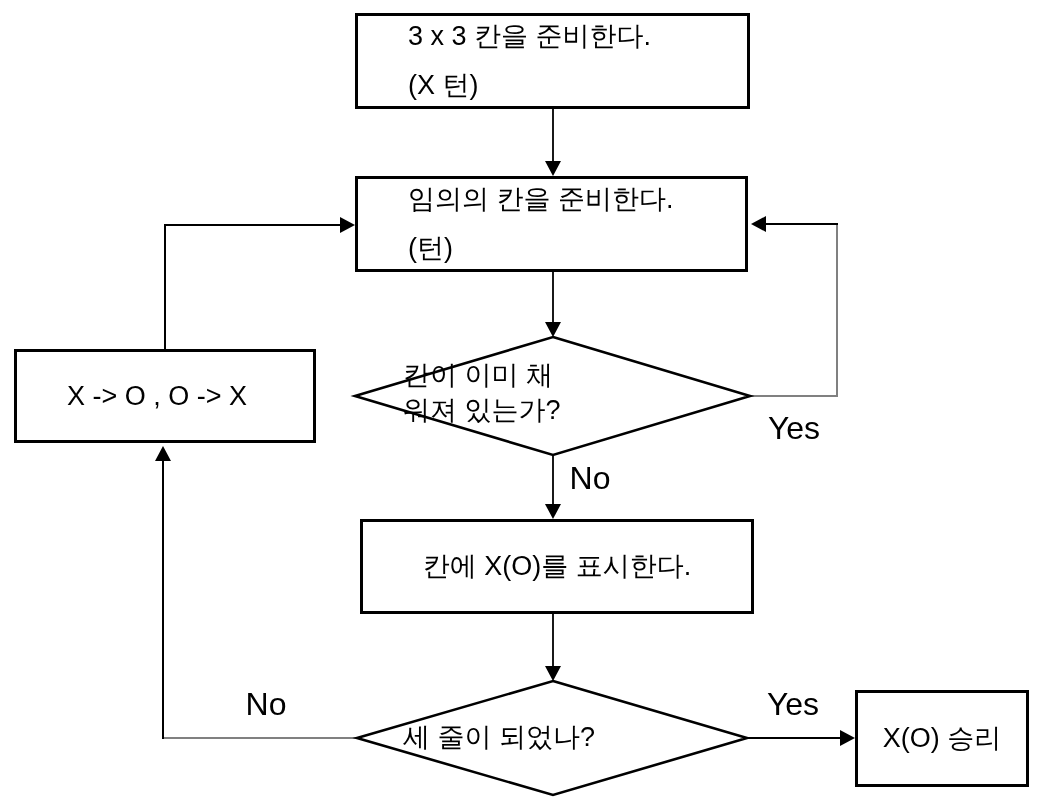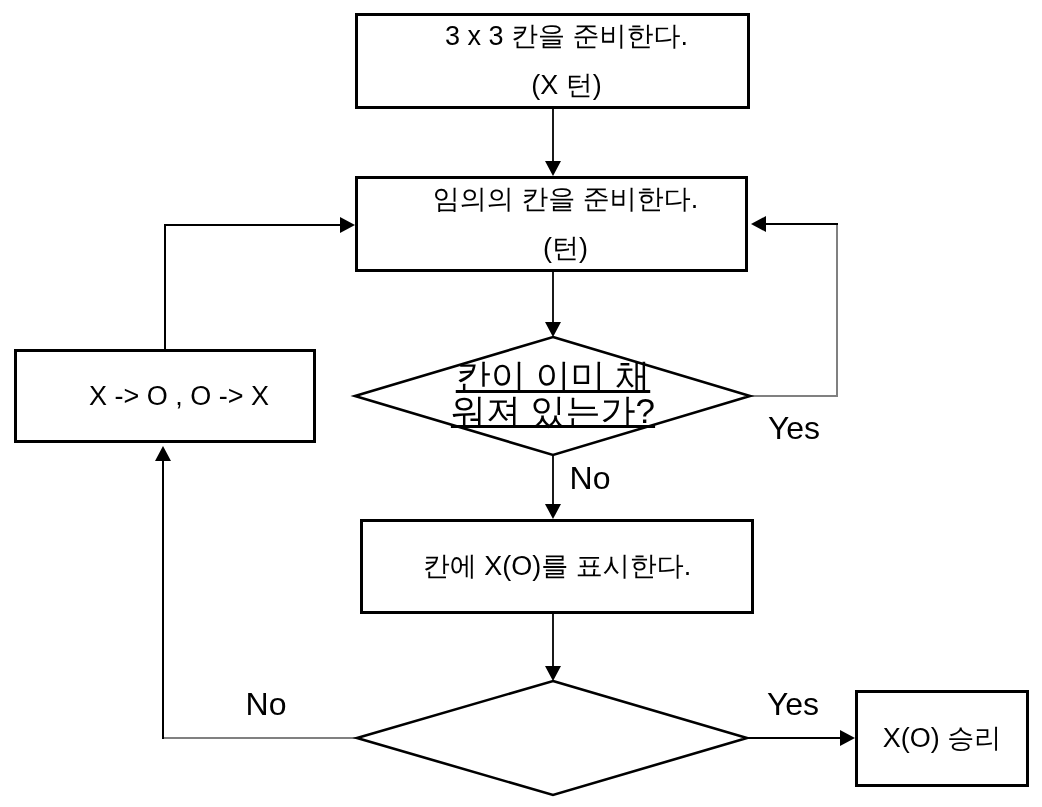--- a/index.html
+++ b/index.html
@@ -28,29 +28,27 @@
     box-sizing: border-box;
     border: 3px solid #000000;
     background: #ffffff;
     display: flex;
     flex-direction: column;
     justify-content: center;
     font-size: 27px;
     line-height: 33px;
     white-space: nowrap;
   }
-  .node-box.pad-left { padding-left: 28px; text-align: center; gap: 16px; }
+  .node-box.pad-left { padding-left: 50px; text-align: left; gap: 16px; }
   .node-box.centered { align-items: center; text-align: center; }
   .diamond-label {
     position: absolute;
-    text-align: center;
-    font-size: 35px;
+    font-size: 27px;
     line-height: 35px;
     white-space: nowrap;
-    text-decoration: underline;
   }
   .edge-label {
     position: absolute;
     width: 80px;
     text-align: center;
     font-size: 32px;
     line-height: 34px;
   }
 </style>
 </head>
@@ -110,20 +108,23 @@
 
   <div class="node-box centered" style="left:855px; top:690px; width:174px; height:97px;">
     <span>X(O) 승리</span>
   </div>
 
   <div class="diamond-label" style="left:403px; top:358px; width:300px;">
     <div>칸이 이미 채</div>
     <div>워져 있는가?</div>
   </div>
 
+  <div class="diamond-label" style="left:403px; top:720px; width:300px;">
+    <div>세 줄이 되었나?</div>
+  </div>
 
   <div class="edge-label" style="left:754px; top:411px;">Yes</div>
 
   <div class="edge-label" style="left:550px; top:461px;">No</div>
 
   <div class="edge-label" style="left:753px; top:687px;">Yes</div>
 
   <div class="edge-label" style="left:226px; top:687px;">No</div>
 
 </div>

